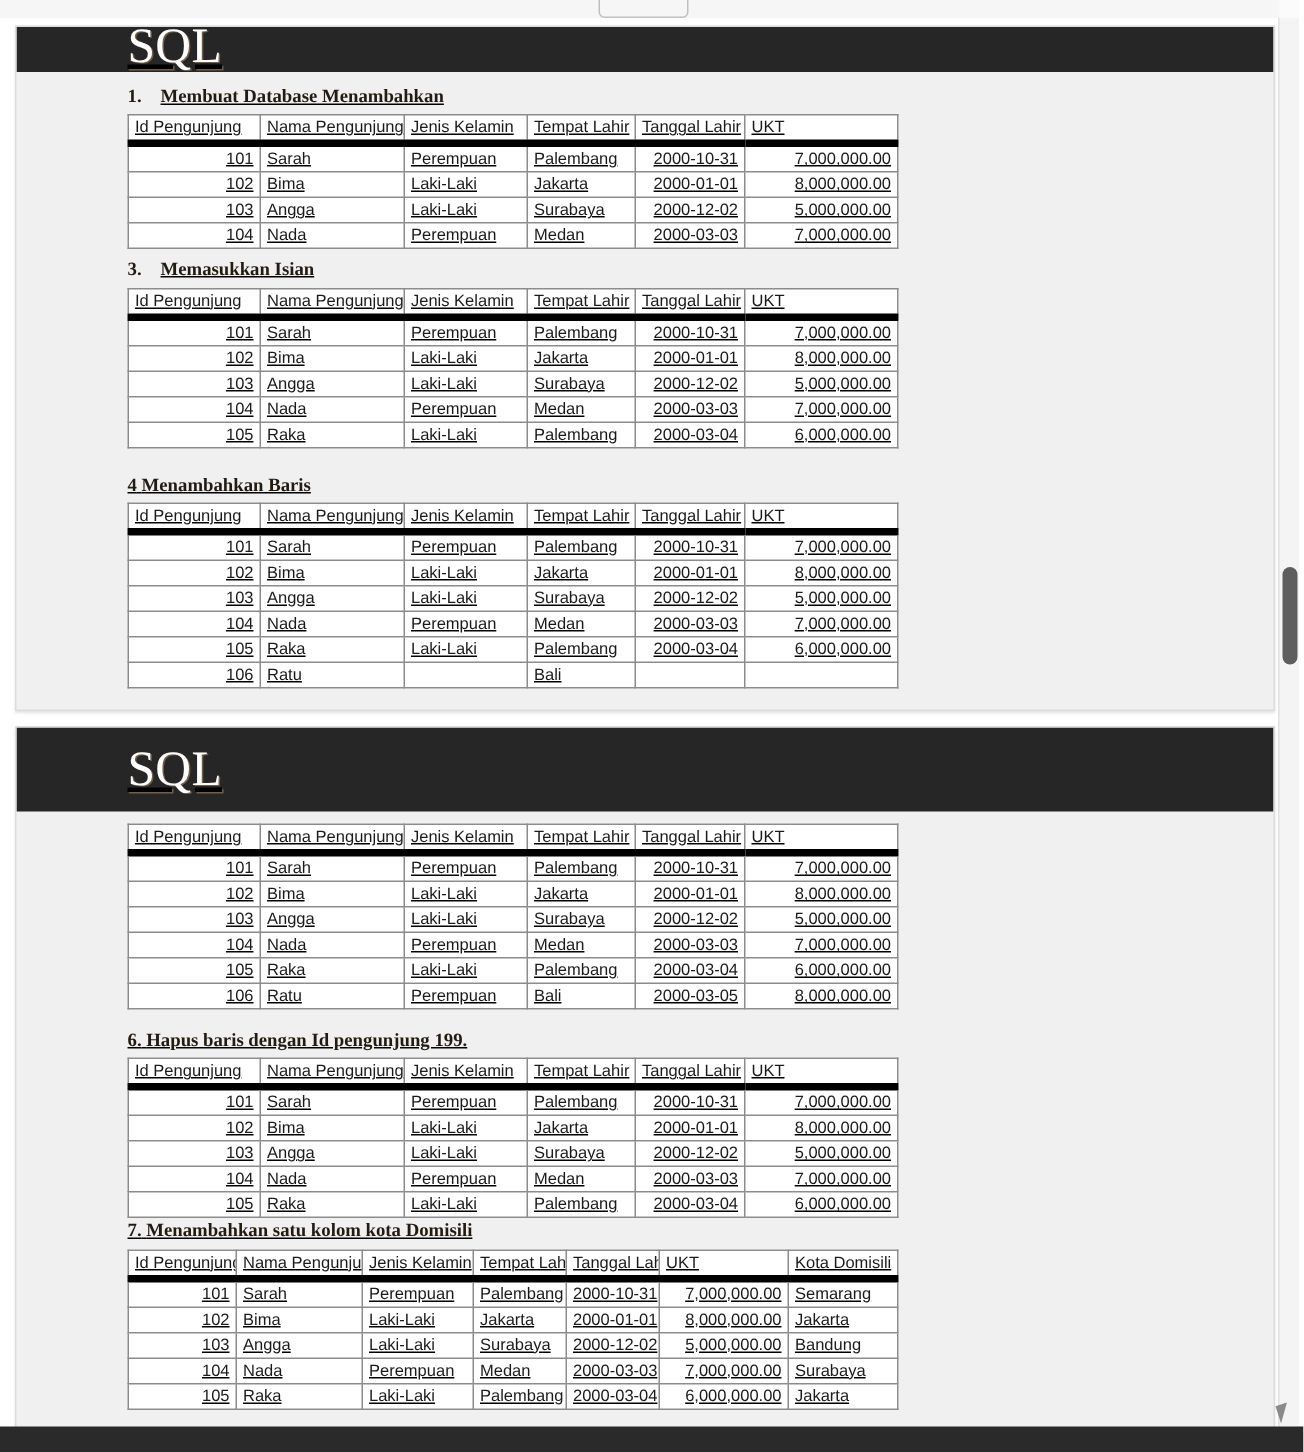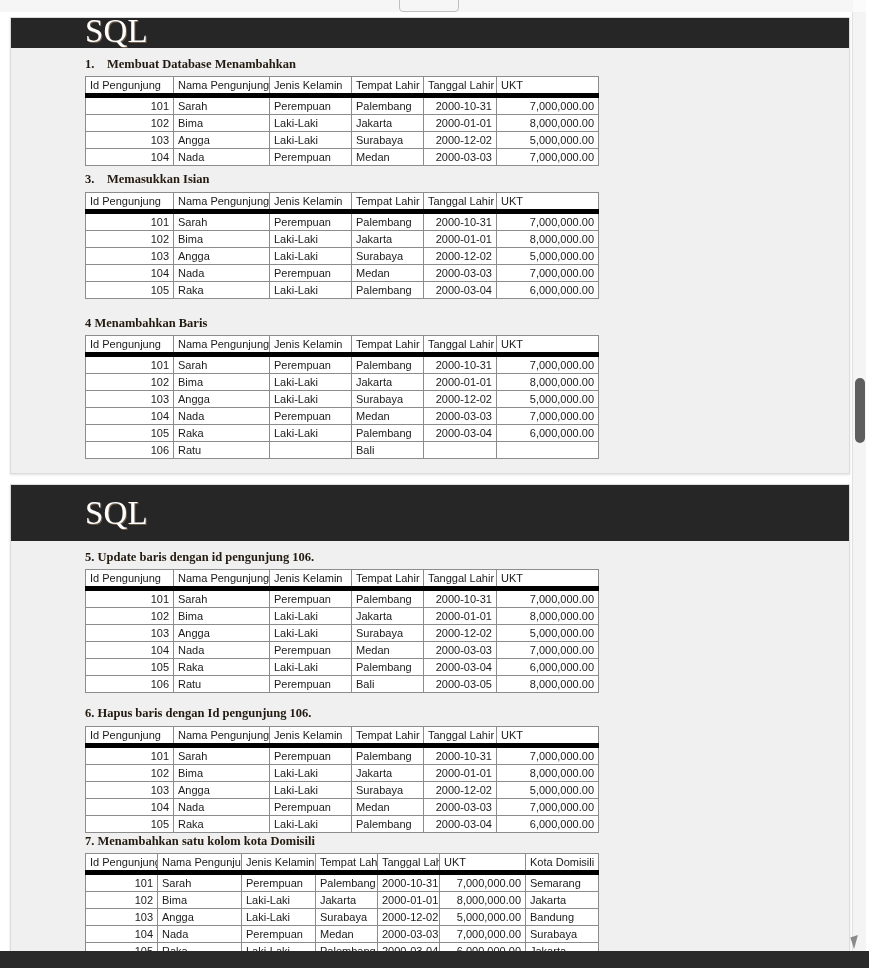--- a/index.html
+++ b/index.html
@@ -41,20 +41,21 @@
 
   
   .page {
     position: absolute;
     left: 10px;
     width: 838px;
     background: #f0f0f0;
     border: 1px solid #dcdcdc;
     box-shadow: 0 1px 2px rgba(0,0,0,.12);
     overflow: hidden;
+    text-decoration: underline;
   }
   #page-1 { top: 5px;   height: 455px; }
   #page-2 { top: 472px; height: 474px; }
 
   .page-banner {
     height: 46px;
     background: #262626;
     display: flex;
     align-items: center;
     padding-left: 74px;
@@ -394,23 +395,20 @@
 
       </div>
     </div>
 
     <div class="page" id="page-2">
       <div class="page-banner">
         <span class="banner-title">SQL</span>
       </div>
       <div class="page-body">
 
-        <div class="sec-heading">
-          <span>5.</span><span>&nbsp;</span><span>Update baris dengan id pengunjung 106.</span>
-        </div>
 
         <table class="grid t6">
           <colgroup>
               <col class="c0">
               <col class="c1">
               <col class="c2">
               <col class="c3">
               <col class="c4">
               <col class="c5">
             </colgroup>
@@ -471,21 +469,21 @@
                 <td>Perempuan</td>
                 <td>Bali</td>
                 <td class="num">2000-03-05</td>
                 <td class="num">8,000,000.00</td>
               </tr>
             </tbody>
         </table>
 
         <div class="spacer-md"></div>
         <div class="sec-heading">
-          <span>6.</span><span>&nbsp;</span><span>Hapus baris dengan Id pengunjung 106.</span>
+          <span>6.</span><span>&nbsp;</span><span>Hapus baris dengan Id pengunjung 199.</span>
         </div>
 
         <table class="grid t6">
           <colgroup>
               <col class="c0">
               <col class="c1">
               <col class="c2">
               <col class="c3">
               <col class="c4">
               <col class="c5">

